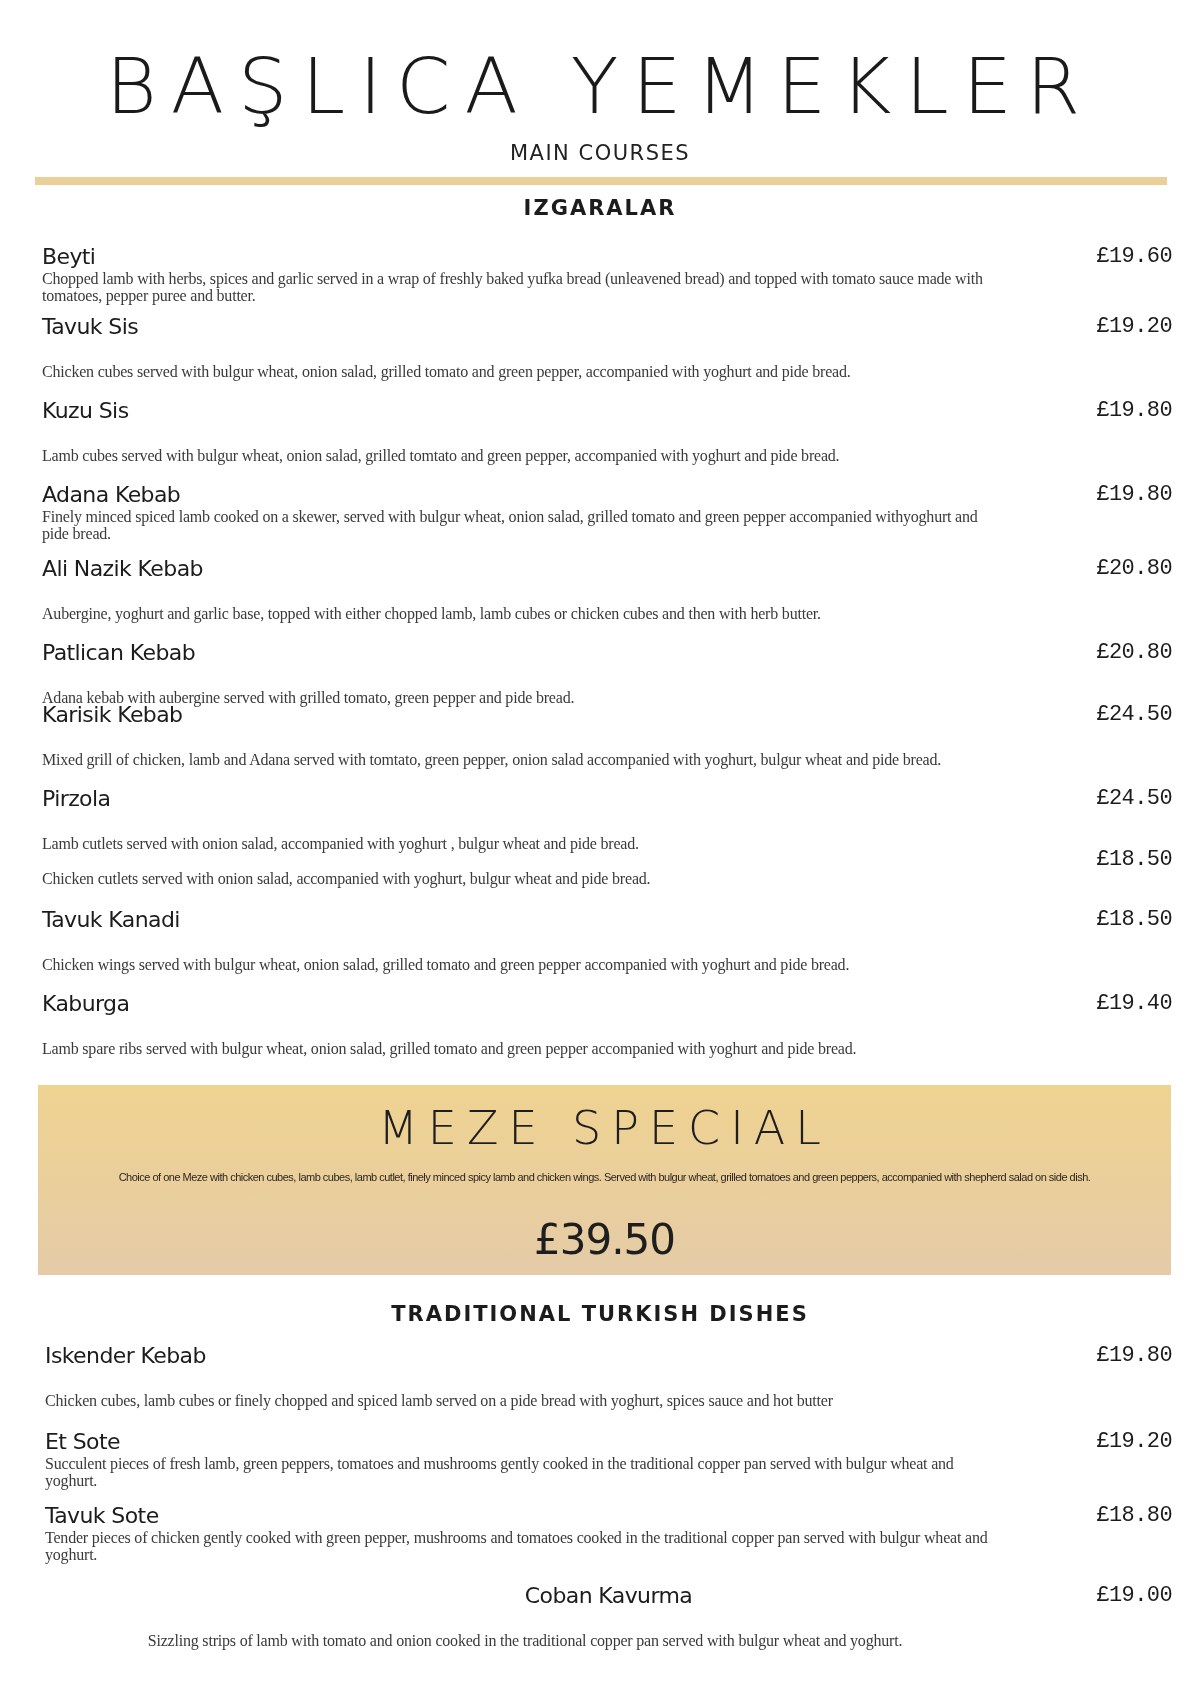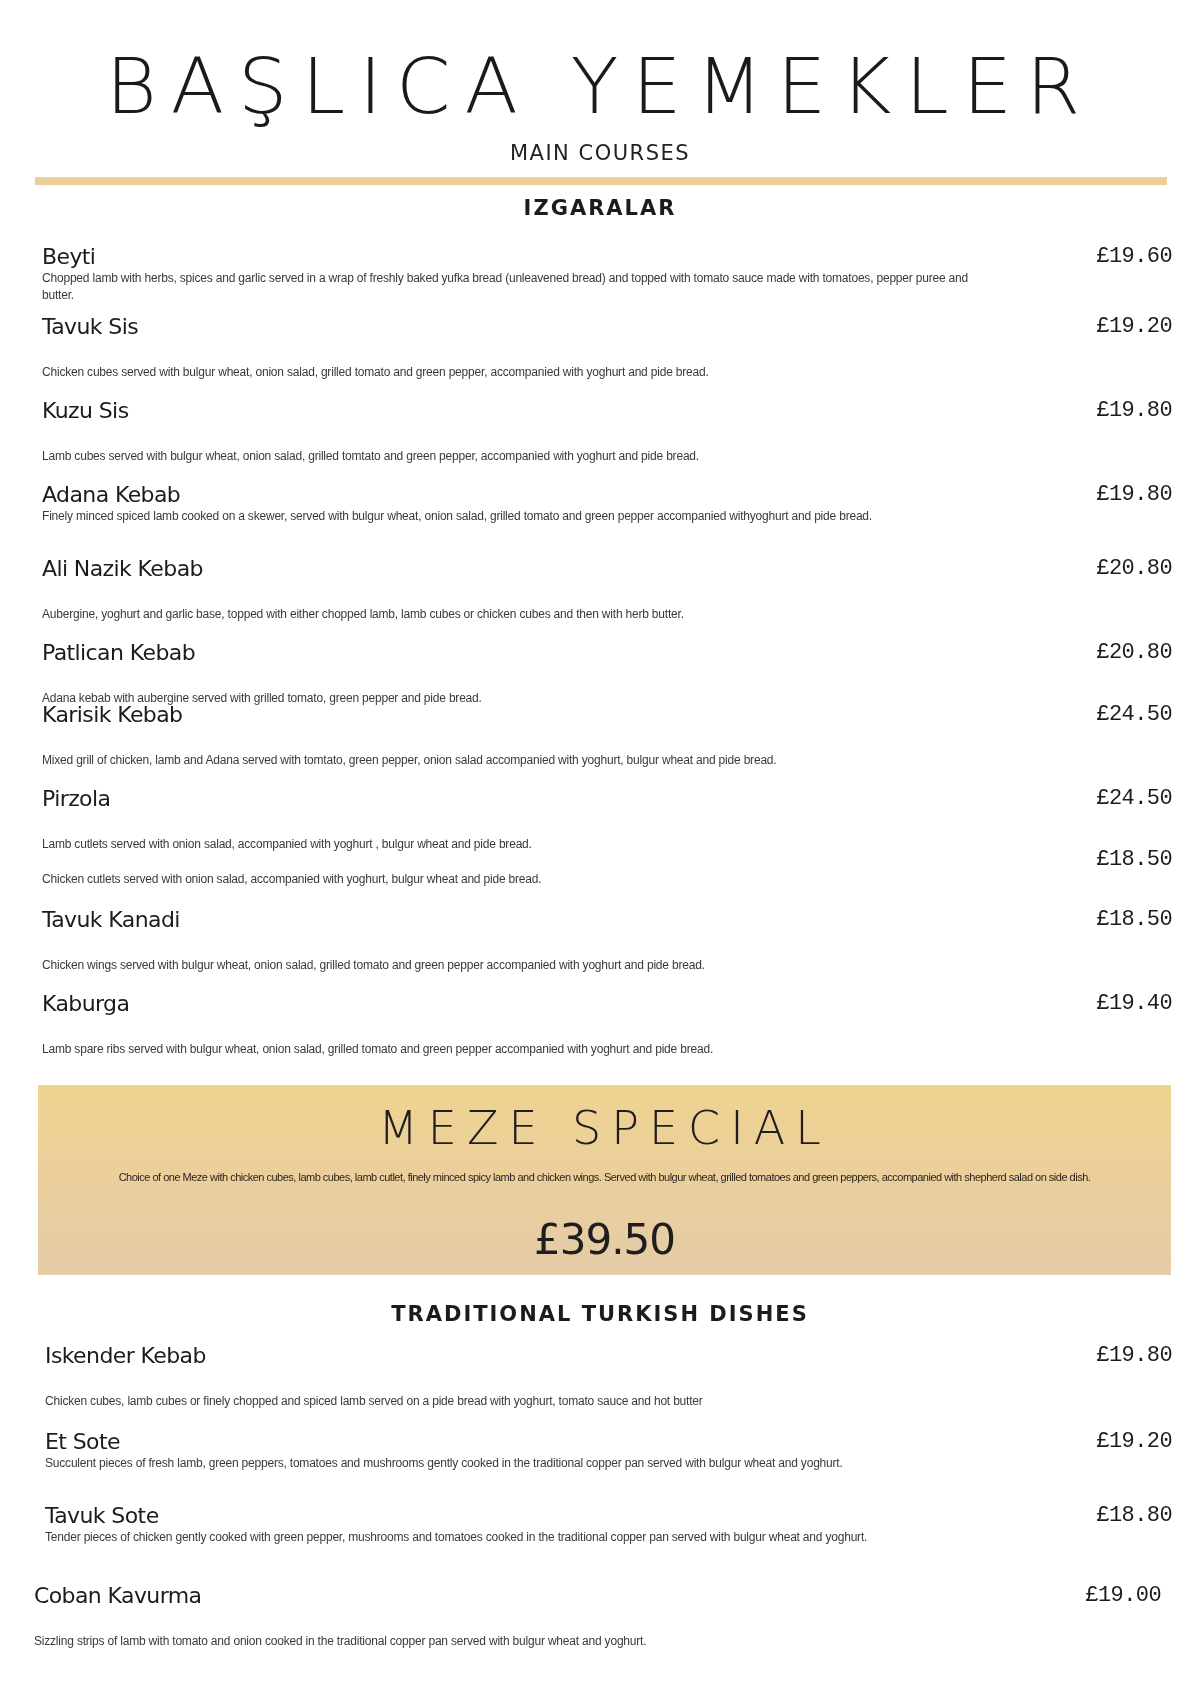--- a/index.html
+++ b/index.html
@@ -20,21 +20,21 @@
   .section-title {
     position: absolute; left: 0; width: 1200px; text-align: center;
     font-family: "DejaVu Sans", sans-serif; font-weight: bold; font-size: 21px; letter-spacing: 2px; color: #1c1c1c;
   }
   .item { position: absolute; left: 42px; width: 1130px; }
   .item-name {
     font-family: "DejaVu Sans", sans-serif; font-size: 22px; color: #1c1c1c; line-height: 26px;
     letter-spacing: -0.6px;
   }
   .item-desc {
-    font-family: Liberation Sans, sans-serif; font-size: 12px; color: #3a3a3a; width: 960px;
+    font-family: Liberation Serif, serif; font-size: 16px; color: #3a3a3a; width: 960px;
     letter-spacing: -0.2px;
   }
   .item-desc.tight { line-height: 17px; }
   .item-desc.loose { line-height: 22px; margin-top: 21px; }
   .item-price {
     position: absolute; right: 0; top: 0; font-family: Liberation Mono, monospace; font-size: 22px;
     color: #1c1c1c; letter-spacing: -0.6px;
   }
   .meze {
     position: absolute; top: 1085px; left: 38px; width: 1133px; height: 190px;
@@ -120,30 +120,30 @@
 <div class="meze">
   <div class="meze-title">MEZE SPECIAL</div>
   <div class="meze-desc">Choice of one Meze with chicken cubes, lamb cubes, lamb cutlet, finely minced spicy lamb and chicken wings. Served with bulgur wheat, grilled tomatoes and green peppers, accompanied with shepherd salad on side dish.</div>
   <div class="meze-price">£39.50</div>
 </div>
 
 <div class="section-title" style="top:1302px;">TRADITIONAL TURKISH DISHES</div>
 
 <div class="item" style="top:1343px; left:45px; width:1127px;">
   <div class="item-name">Iskender Kebab</div>
-  <div class="item-desc loose">Chicken cubes, lamb cubes or finely chopped and spiced lamb served on a pide bread with yoghurt, tomato sauce and hot butter</div>
+  <div class="item-desc loose">Chicken cubes, lamb cubes or finely chopped and spiced lamb served on a pide bread with yoghurt, spices sauce and hot butter</div>
   <div class="item-price">£19.80</div>
 </div>
 <div class="item" style="top:1429px; left:45px; width:1127px;">
   <div class="item-name">Et Sote</div>
   <div class="item-desc tight">Succulent pieces of fresh lamb, green peppers, tomatoes and mushrooms gently cooked in the traditional copper pan served with bulgur wheat and yoghurt.</div>
   <div class="item-price">£19.20</div>
 </div>
 <div class="item" style="top:1503px; left:45px; width:1127px;">
   <div class="item-name">Tavuk Sote</div>
   <div class="item-desc tight">Tender pieces of chicken gently cooked with green pepper, mushrooms and tomatoes cooked in the traditional copper pan served with bulgur wheat and yoghurt.</div>
   <div class="item-price">£18.80</div>
 </div>
-<div class="item" style="top:1583px; left:34px; width:1127px;">
+<div class="item" style="top:1583px; left:45px; width:1127px;text-align:center;">
   <div class="item-name">Coban Kavurma</div>
   <div class="item-desc loose">Sizzling strips of lamb with tomato and onion cooked in the traditional copper pan served with bulgur wheat and yoghurt.</div>
   <div class="item-price">£19.00</div>
 </div>
 
 </body></html>

